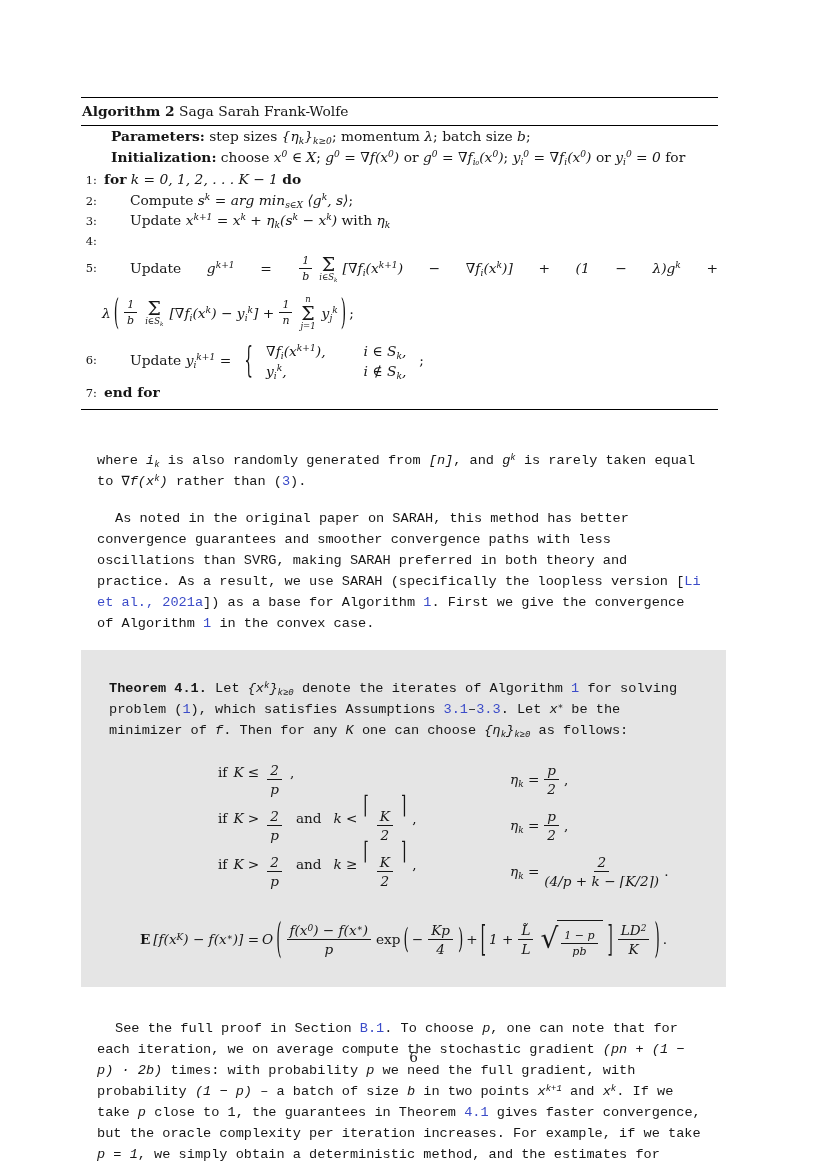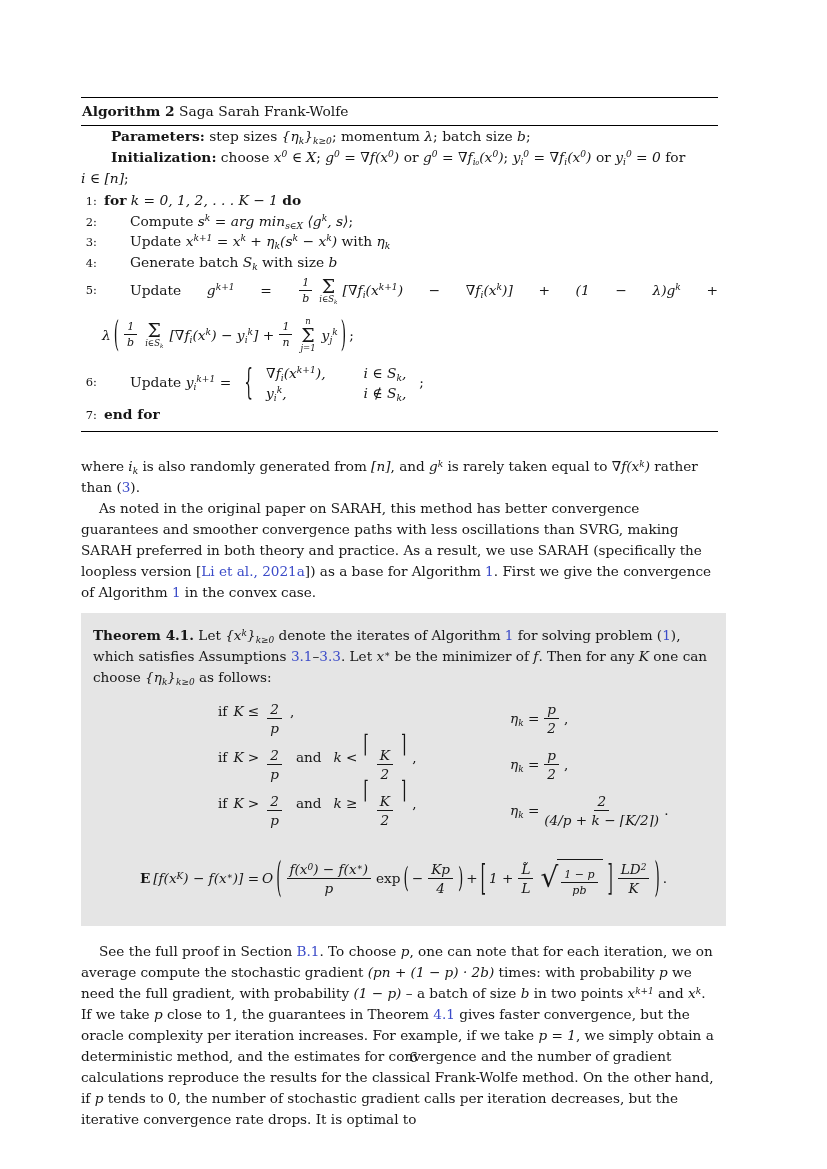--- a/index.html
+++ b/index.html
@@ -1,20 +1,20 @@
 <!DOCTYPE html>
 <html><head>
 <meta charset="utf-8">
 <style>
   html,body{margin:0;padding:0;background:#ffffff;}
   .page{position:relative;width:827px;height:1169px;background:#fff;overflow:hidden;
         font-family:"DejaVu Serif","DejaVu Sans",serif;color:#161616;
         font-size:13.6px;line-height:21px;}
   .col{position:absolute;left:81px;top:97px;width:637px;}
-  p{margin:0;}
+  p{margin:16px;font-family:Liberation Mono, monospace;}
   .ind{text-indent:18px;}
   .m{font-style:italic;}
   sup,sub{font-size:0.66em;line-height:0;}
   sup{vertical-align:0.5em;} sub{vertical-align:-0.28em;}
   .lnk{color:#3b4bc8;}
   b{font-weight:bold;}
 
   
   .frac{display:inline-flex;flex-direction:column;align-items:center;vertical-align:middle;margin:0 2px;}
   .frac .fn{border-bottom:1px solid #161616;padding:0 3px;line-height:1.25;}
@@ -71,38 +71,36 @@
 <div class="page">
   <div class="col">
 
     <div class="alg">
       <div class="alg-title">
         <b>Algorithm 2</b>
         <span>Saga Sarah Frank-Wolfe</span>
       </div>
       <div class="alg-head"><b>Parameters:</b> step sizes <i class="m">{η<sub>k</sub>}<sub>k≥0</sub></i>; momentum <i class="m">λ</i>; batch size <i class="m">b</i>;</div>
       <div class="alg-head"><b>Initialization:</b> choose <i class="m">x<sup>0</sup> ∈ X</i>; <i class="m">g<sup>0</sup> = ∇f(x<sup>0</sup>)</i> or <i class="m">g<sup>0</sup> = ∇f<sub>i₀</sub>(x<sup>0</sup>)</i>; <i class="m">y<sub>i</sub><sup>0</sup> = ∇f<sub>i</sub>(x<sup>0</sup>)</i> or <i class="m">y<sub>i</sub><sup>0</sup> = 0</i> for</div>
-      <div class="alg-head2"><i class="m">i ∈ [n]</i>;</div>
 
       <div class="alg-body">
         <div class="aline">
           <span class="lno">1:</span>
           <span class="ct"><b>for</b> <i class="m">k = 0, 1, 2, . . . K − 1</i> <b>do</b></span>
         </div>
         <div class="aline">
           <span class="lno">2:</span>
           <span class="ct ind2">Compute <i class="m">s<sup>k</sup> = arg min<sub>s∈X</sub> ⟨g<sup>k</sup>, s⟩</i>;</span>
         </div>
         <div class="aline">
           <span class="lno">3:</span>
           <span class="ct ind2">Update <i class="m">x<sup>k+1</sup> = x<sup>k</sup> + η<sub>k</sub>(s<sup>k</sup> − x<sup>k</sup>)</i> with <i class="m">η<sub>k</sub></i></span>
         </div>
         <div class="aline">
           <span class="lno">4:</span>
-          <span class="ct ind2">Generate batch <i class="m">S<sub>k</sub></i> with size <i class="m">b</i></span>
         </div>
 
         <div class="aline tall" style="min-height:36px;">
           <span class="lno">5:</span>
           <span class="ct ind2 just">
             <span>Update</span>
             <span><i class="m">g<sup>k+1</sup></i></span>
             <span>=</span>
             <span class="g">
               <span class="frac small">

